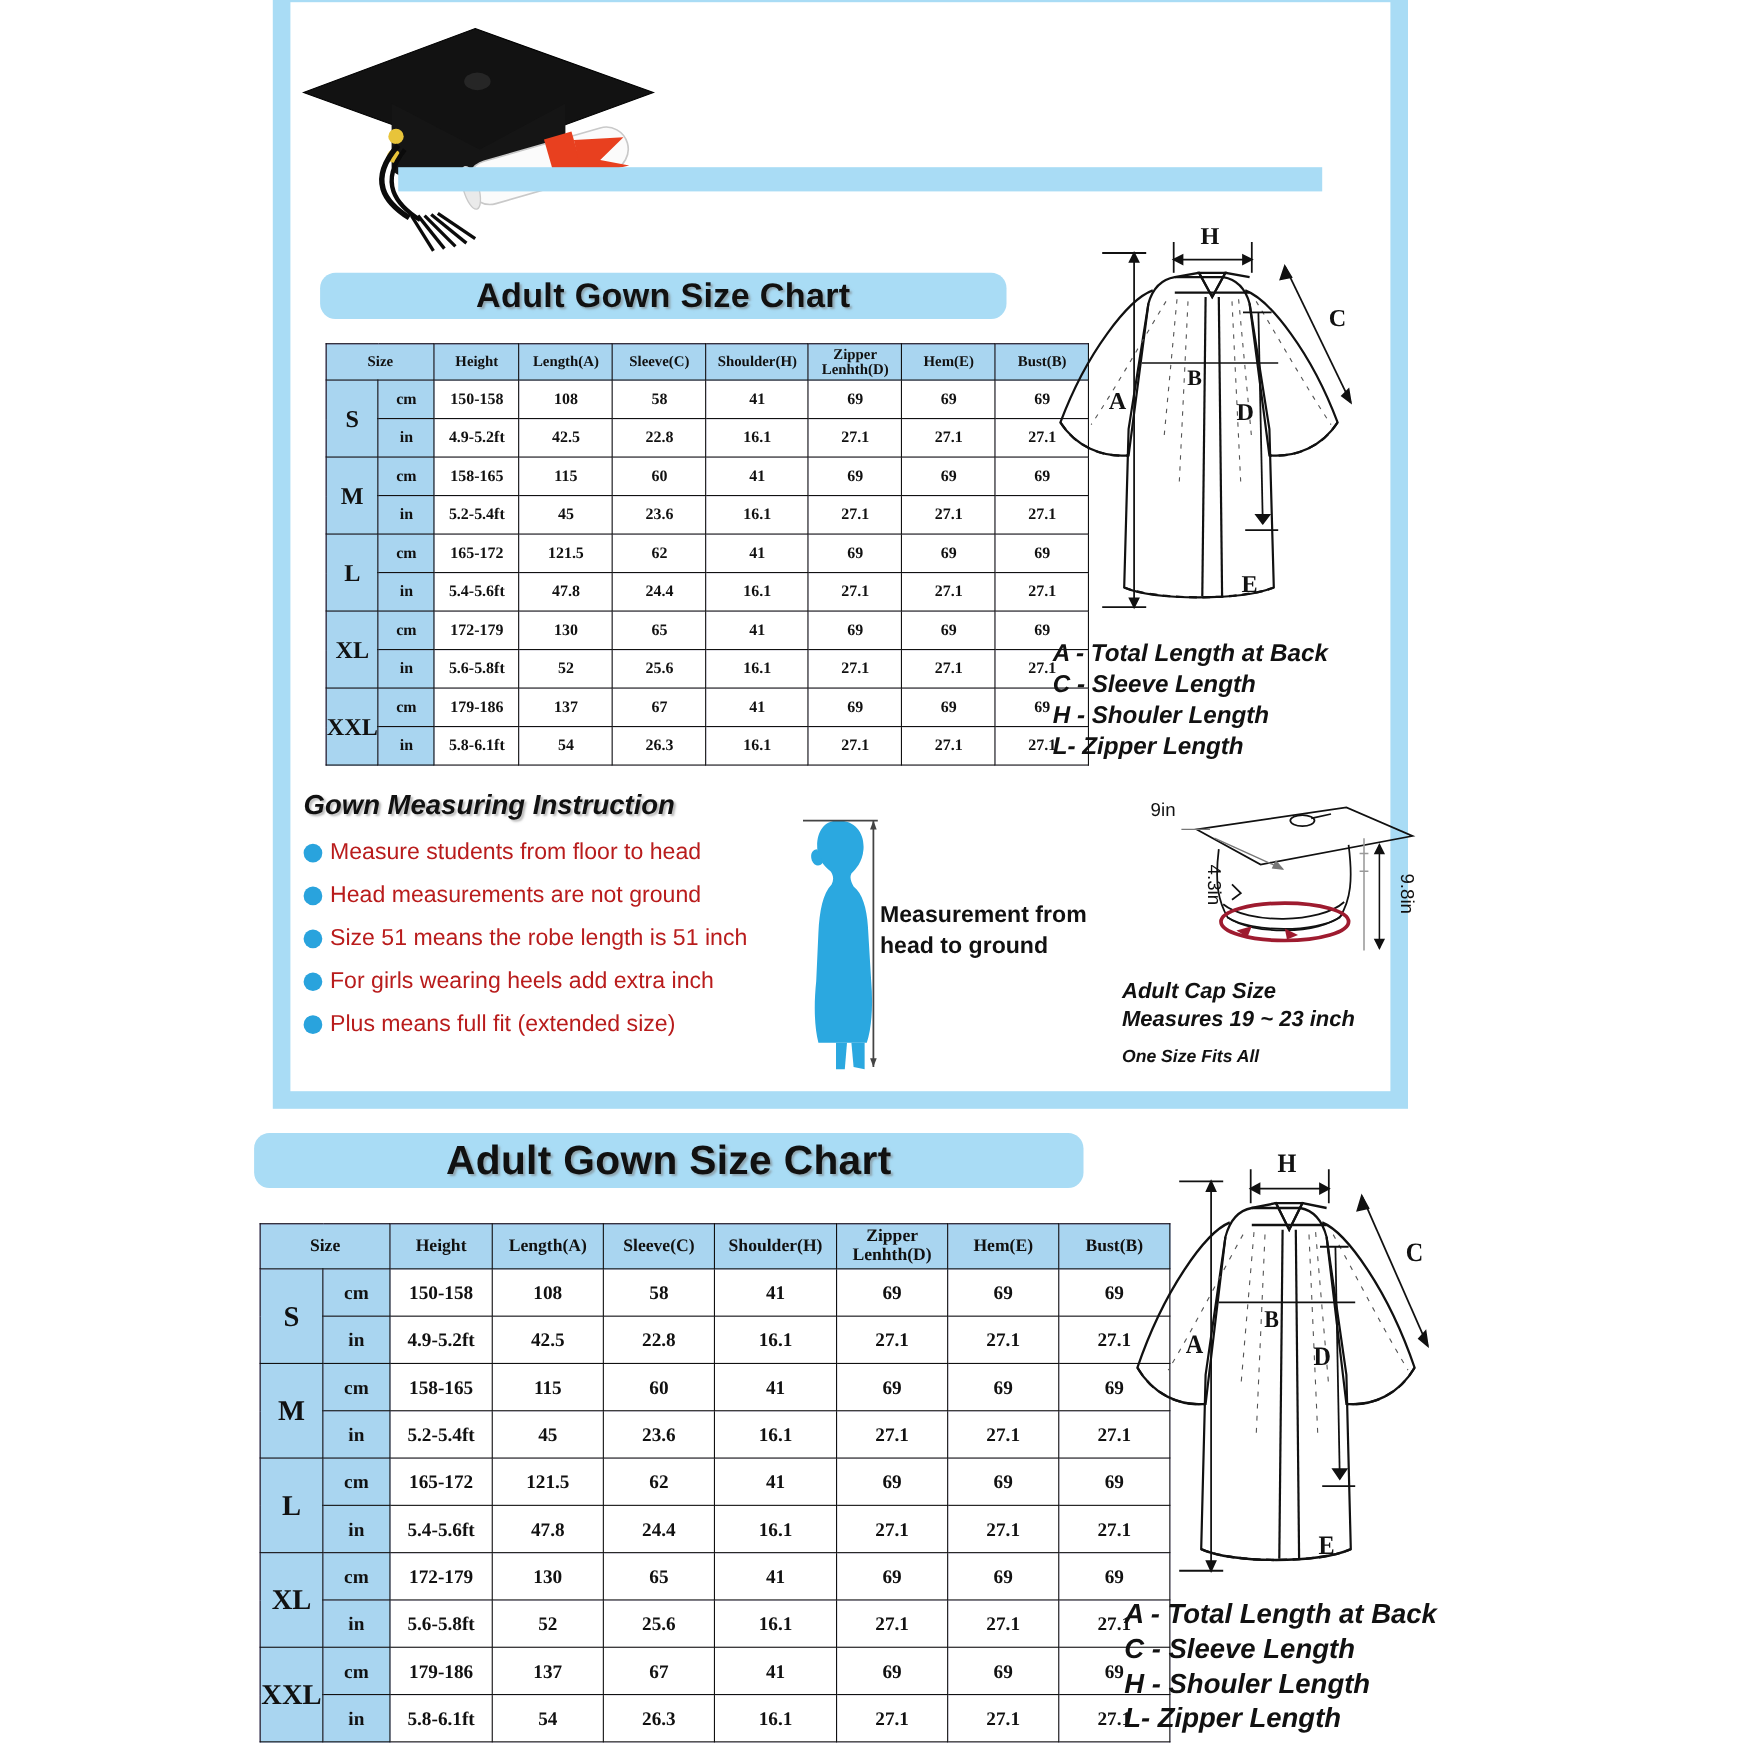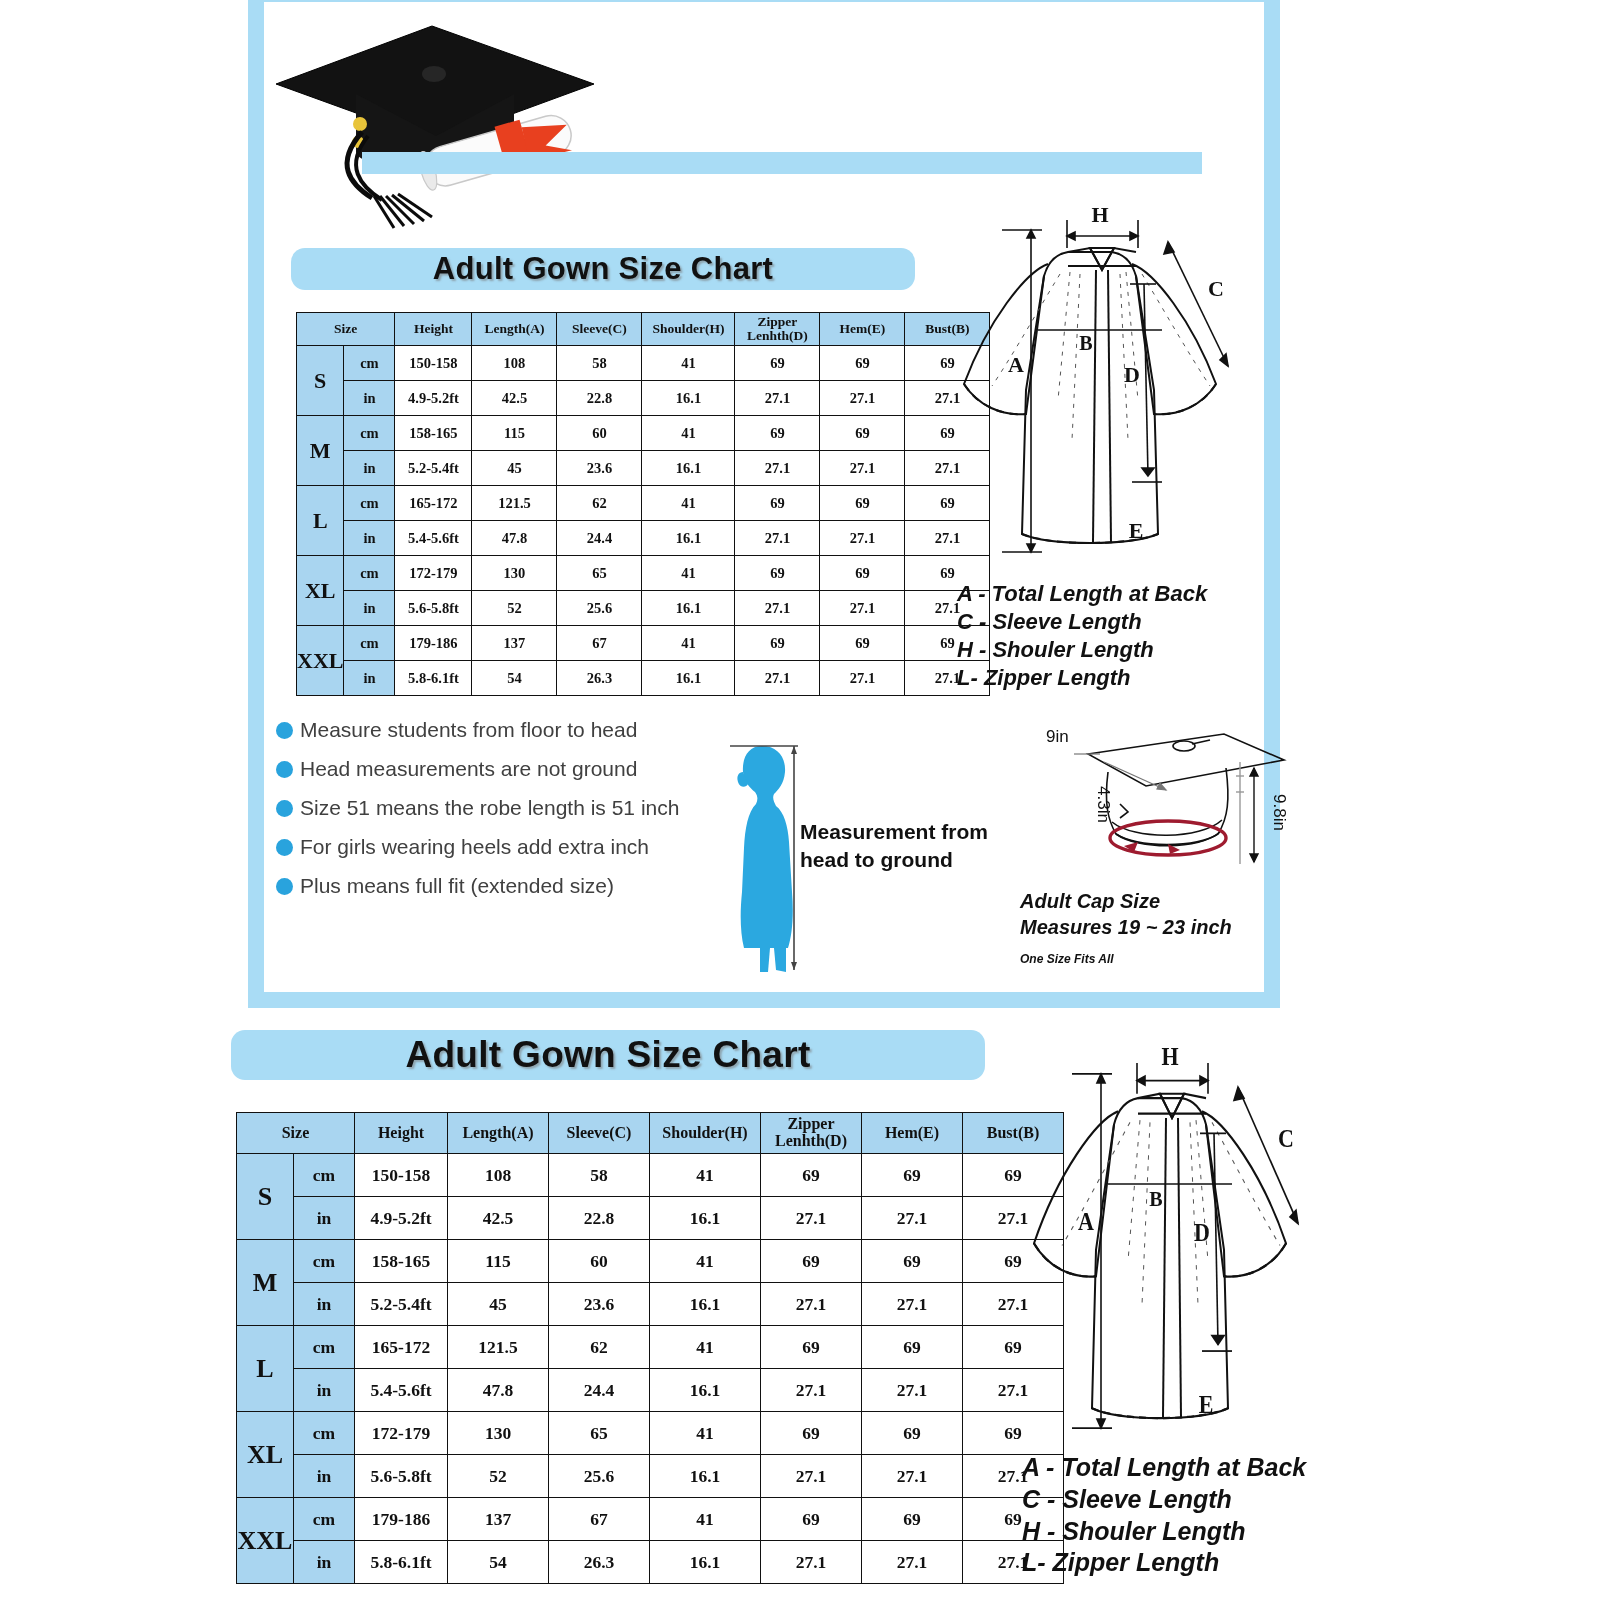--- a/index.html
+++ b/index.html
@@ -95,21 +95,21 @@
   
   .instr-block{ position:absolute; left:276px; top:718px; width:420px; }
   .instr-title{
     font-size:25px; font-weight:bold; font-style:italic; color:#111;
     text-shadow:2px 2px 2px rgba(140,140,140,.6);
     margin-bottom:16px;
   }
   .instr-list{ list-style:none; margin:0; padding:0; }
   .instr-list li{
     display:flex; align-items:center;
-    font-size:21px; color:#404040; margin-bottom:15px;
+    font-size:21px; color:#b91c1c; margin-bottom:15px;
     white-space:nowrap;
   }
   .bullet{
     width:17px; height:17px; border-radius:50%;
     background:#29a3dd; margin-right:7px; flex:0 0 auto;
   }
 
   
   .silhouette-wrap{ position:absolute; left:700px; top:716px; width:110px; height:260px; }
   .meas-text{
@@ -128,21 +128,21 @@
   #legend-bot{ left:1022px; top:1452px; font-size:25px; line-height:1.27; }
 
   
   #cap-diagram{ position:absolute; left:1012px; top:716px; width:300px; height:180px; }
   .cap-caption{
     position:absolute; left:1020px; top:888px;
     font-size:20px; font-weight:bold; font-style:italic; color:#111; line-height:1.32;
   }
   .cap-osfa{
     position:absolute; left:1020px; top:952px;
-    font-size:12px; font-weight:bold; font-style:italic; color:#111;
+    font-size:16px; font-weight:bold; font-style:italic; color:#111;
   }
 </style>
 </head>
 <body>
 
 <div class="panel-top"></div>
 
 <div class="cap-art">
   <svg width="340" height="220" viewBox="0 0 340 220">
 
@@ -300,20 +300,21 @@
         <td>26.3</td>
         <td>16.1</td>
         <td>27.1</td>
         <td>27.1</td>
         <td>27.1</td>
       </tr>
     </tbody>
 </table>
 
 <div class="instr-block">
+  <div class="instr-title">Gown Measuring Instruction</div>
   <ul class="instr-list">
       <li>
         <span class="bullet"></span>
         <span>Measure students from floor to head</span>
       </li>
       <li>
         <span class="bullet"></span>
         <span>Head measurements are not ground</span>
       </li>
       <li>

